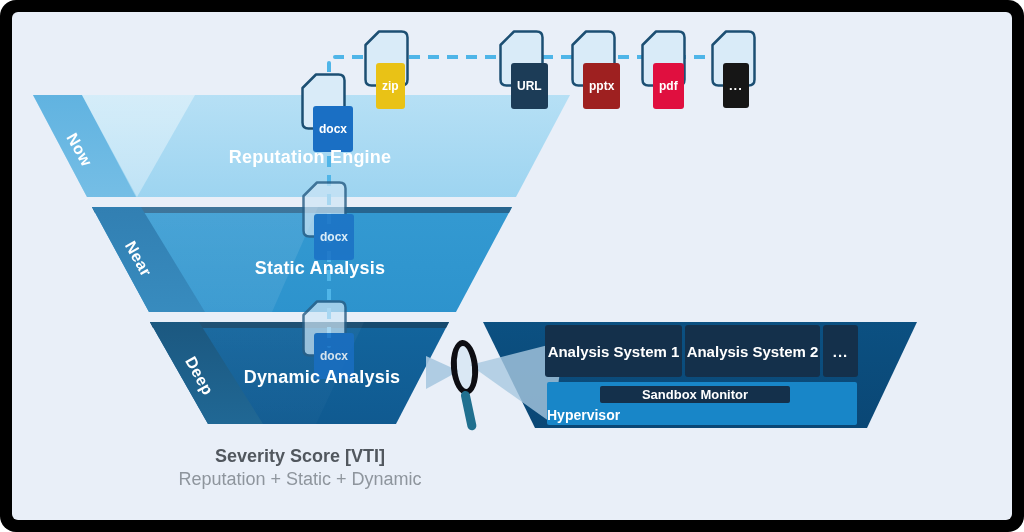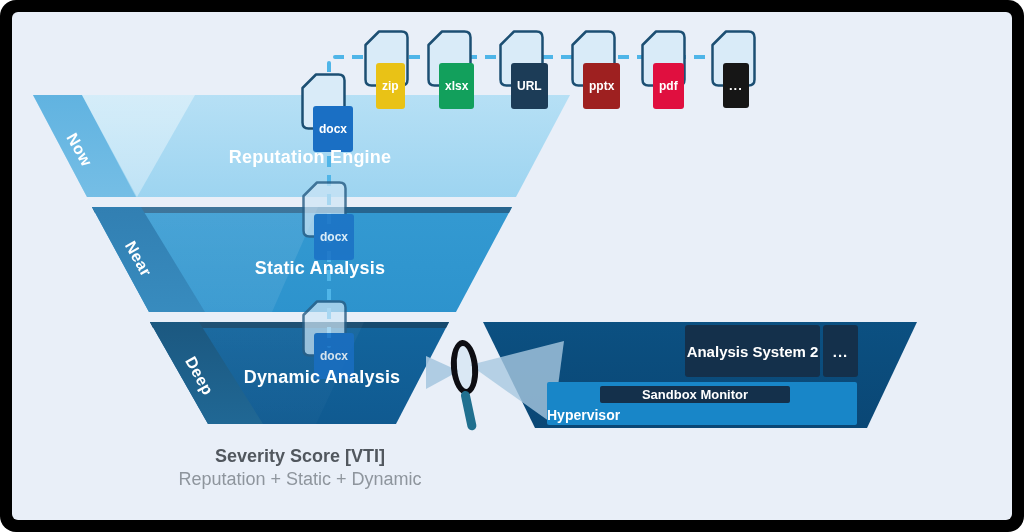--- a/index.html
+++ b/index.html
@@ -98,46 +98,43 @@
     <div class="shape s3-body"></div>
     <div class="shape s3-lip"></div>
     <div class="shape s3-band"></div>
     <div class="shape s3-wedge"></div>
 
     <div class="shape panel-body"></div>
 
     <div class="shape beam-left"></div>
     <div class="shape beam-right"></div>
 
+    <div class="sysbox" style="left:545px;top:325px;width:137px;height:52px;">
+      <span>Analysis System 1</span>
+    </div>
     <div class="sysbox" style="left:685px;top:325px;width:135px;height:52px;">
       <span>Analysis System 2</span>
     </div>
     <div class="sysbox" style="left:823px;top:325px;width:35px;height:52px;letter-spacing:1px;">
       <span>...</span>
     </div>
     <div class="hypbar"></div>
     <div class="monbox">
       <span>Sandbox Monitor</span>
     </div>
     <div class="hyplabel">Hypervisor</div>
 
     <div class="hdash"></div>
     <div class="vdash"></div>
 
     <div class="file" style="left:364px;top:30px;">
       <svg width="45" height="57" viewBox="0 0 45 57">
         <path d="M15 1.5 H37.5 Q43.5 1.5 43.5 7.5 V49.5 Q43.5 55.5 37.5 55.5 H7.5 Q1.5 55.5 1.5 49.5 V15 Z" fill="#d9ebf8" stroke="#1c4f73" stroke-width="2.5" stroke-linejoin="round"></path>
           </svg>
       <span class="badge" style="background: rgb(233, 194, 22);">zip</span>
-    </div>
-    <div class="file" style="left:427px;top:30px;">
-      <svg width="45" height="57" viewBox="0 0 45 57">
-        <path d="M15 1.5 H37.5 Q43.5 1.5 43.5 7.5 V49.5 Q43.5 55.5 37.5 55.5 H7.5 Q1.5 55.5 1.5 49.5 V15 Z" fill="#d9ebf8" stroke="#1c4f73" stroke-width="2.5" stroke-linejoin="round"></path>
-          </svg>
-      <span class="badge" style="background: rgb(18, 160, 92);">xlsx</span>
     </div>
     <div class="file" style="left:499px;top:30px;text-align:center;">
       <svg width="45" height="57" viewBox="0 0 45 57">
         <path d="M15 1.5 H37.5 Q43.5 1.5 43.5 7.5 V49.5 Q43.5 55.5 37.5 55.5 H7.5 Q1.5 55.5 1.5 49.5 V15 Z" fill="#d9ebf8" stroke="#1c4f73" stroke-width="2.5" stroke-linejoin="round"></path>
           </svg>
       <span class="badge" style="background: rgb(28, 60, 87);">URL</span>
     </div>
     <div class="file" style="left:571px;top:30px;">
       <svg width="45" height="57" viewBox="0 0 45 57">
         <path d="M15 1.5 H37.5 Q43.5 1.5 43.5 7.5 V49.5 Q43.5 55.5 37.5 55.5 H7.5 Q1.5 55.5 1.5 49.5 V15 Z" fill="#d9ebf8" stroke="#1c4f73" stroke-width="2.5" stroke-linejoin="round"></path>

